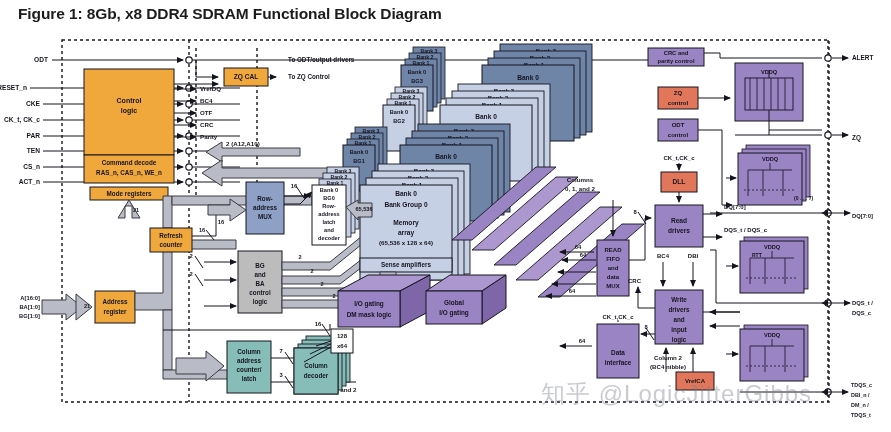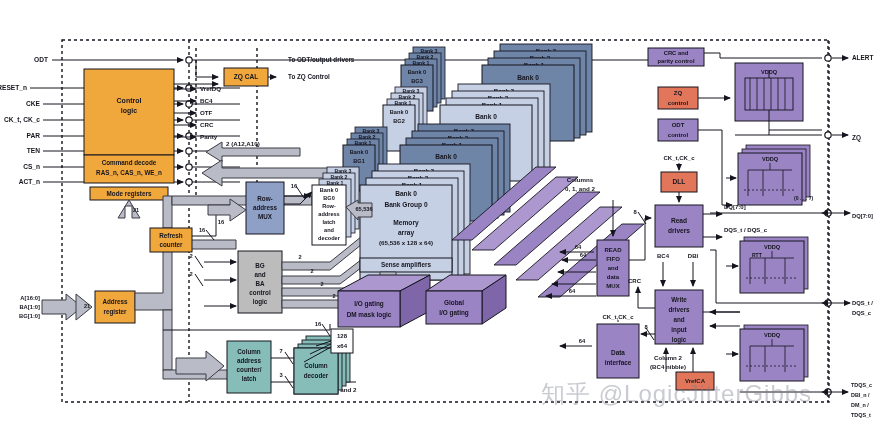--- a/index.html
+++ b/index.html
@@ -67,20 +67,21 @@
     white-space: nowrap;
     letter-spacing: 1px;
     pointer-events: none;
   }
 </style>
 </head>
 <body>
 
 <div id="root">
 
+  <div id="figure-title">Figure 1: 8Gb, x8 DDR4 SDRAM Functional Block Diagram</div>
 
   <svg width="891" height="432">
     <defs>
       <marker id="arr" markerWidth="7" markerHeight="7" refX="6" refY="3" orient="auto">
         <path d="M0,0 L7,3 L0,6 z" fill="#15151f"></path>
       </marker>
       <marker id="arrS" markerWidth="5.5" markerHeight="5.5" refX="5" refY="2.5" orient="auto">
         <path d="M0,0 L5.5,2.5 L0,5 z" fill="#15151f"></path>
       </marker>
     </defs>

